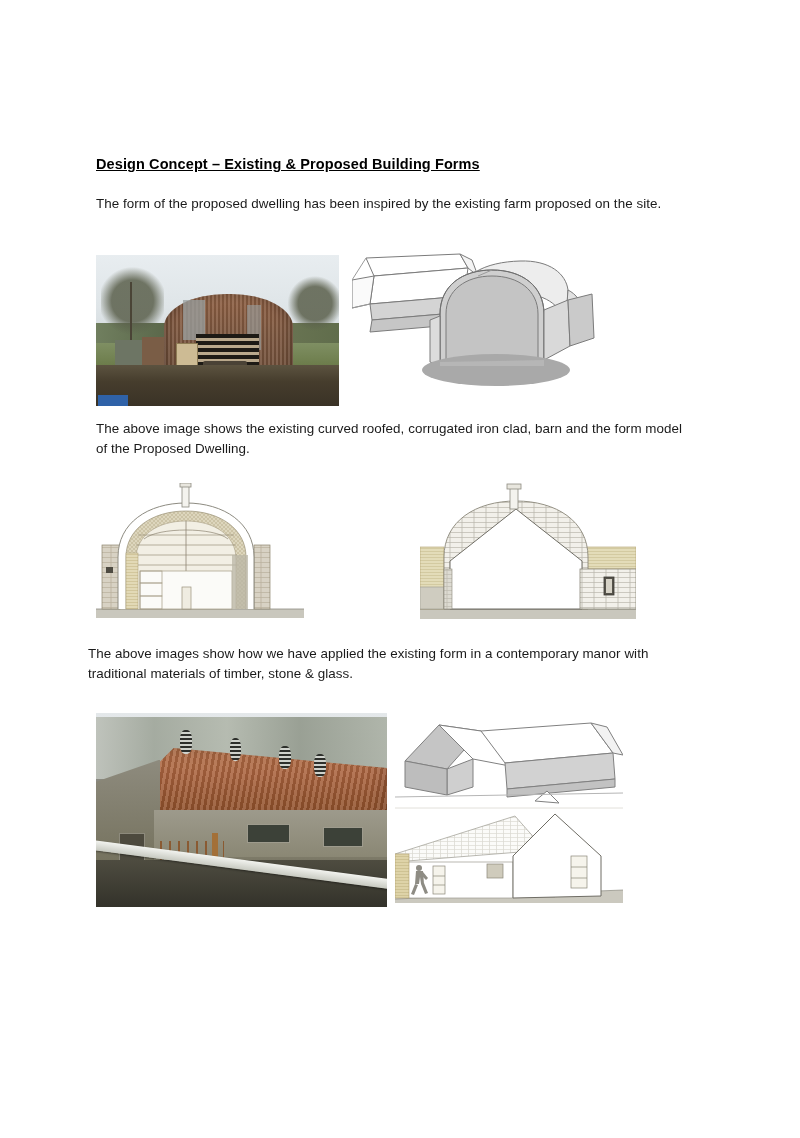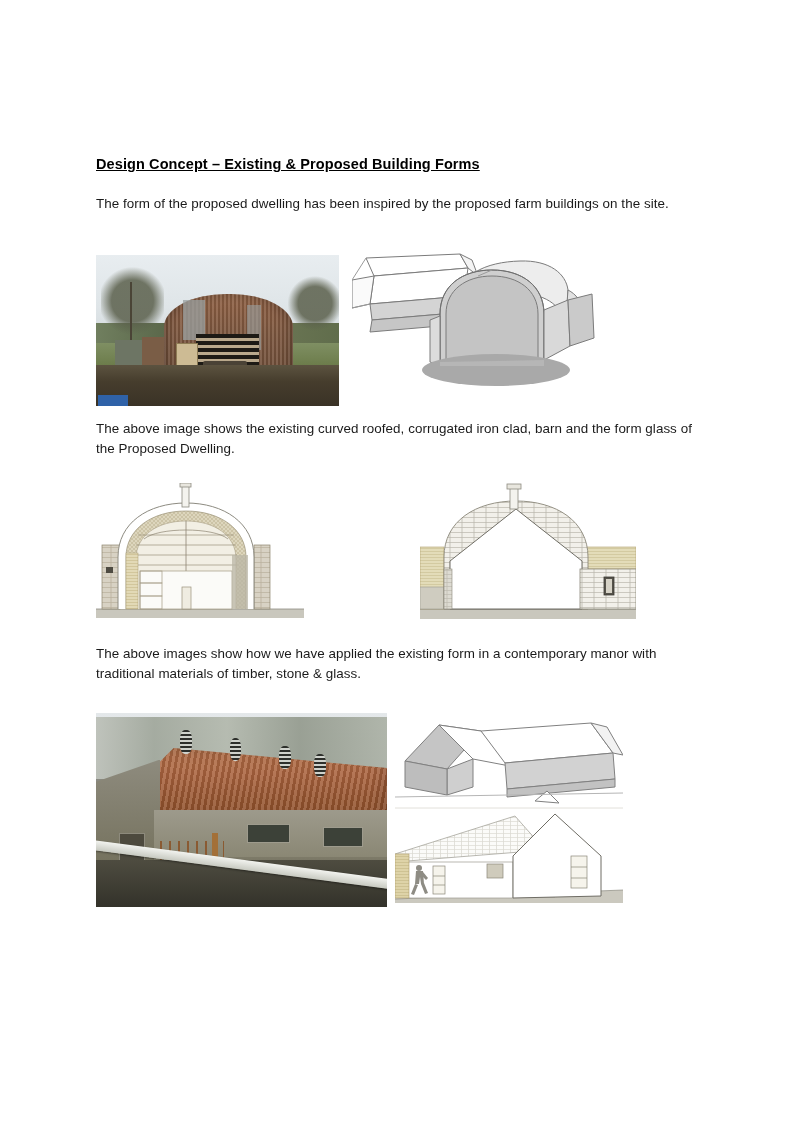--- a/index.html
+++ b/index.html
@@ -5,21 +5,21 @@
   html,body{margin:0;padding:0;background:#ffffff;}
   body{width:800px;height:1138px;position:relative;font-family:"Liberation Sans",sans-serif;-webkit-font-smoothing:antialiased;}
   .page{position:absolute;inset:0;background:#fff;overflow:hidden;padding-left:42px;}
 
   
   .heading{position:absolute;left:96px;top:156px;font-size:14.5px;font-weight:bold;color:#000;
            text-decoration:underline;letter-spacing:.1px;white-space:nowrap;}
   .para{position:absolute;color:#1a1a1a;font-size:13.4px;line-height:19.5px;letter-spacing:.05px;}
   #p1{left:96px;top:194px;width:600px;}
   #p2{left:96px;top:419px;width:600px;}
-  #p3{left:96px;top:644px;width:600px;}
+  #p3{left:88px;top:644px;width:600px;}
 
   
   .fig{position:absolute;overflow:hidden;}
 
   
   #photo-barn{left:96px;top:255px;width:243px;height:151px;background:#cfd4d6;}
   #photo-barn .sky{position:absolute;left:0;top:0;width:100%;height:62%;
       background:linear-gradient(#e8edf0 0%,#dfe5e8 55%,#d2d9dc 100%);}
   #photo-barn .field{position:absolute;left:0;top:58%;width:100%;height:22%;
       background:linear-gradient(#7f8f63,#63733f);}
@@ -96,21 +96,21 @@
 
   svg{display:block;}
 </style>
 </head>
 <body>
 
 <div class="page">
 
   <div class="heading">Design Concept – Existing &amp; Proposed Building Forms</div>
 
-  <div class="para" id="p1">The form of the proposed dwelling has been inspired by the proposed farm buildings on the site.</div>
+  <div class="para" id="p1">The form of the proposed dwelling has been inspired by the existing farm proposed on the site.</div>
 
   <div class="fig" id="photo-barn">
     <div class="sky"></div>
     <div class="treeline"></div>
     <div class="tree" style="left:2%;top:6%;width:26%;height:54%;"></div>
     <div class="trunk" style="left:14%;top:18%;height:48%;"></div>
     <div class="tree" style="left:78%;top:14%;width:24%;height:40%;"></div>
     <div class="field"></div>
     <div class="barn"></div>
     <div class="rust"></div>
@@ -153,21 +153,21 @@
         <ellipse cx="144" cy="120" rx="74" ry="16" fill="#a9a9a9" stroke="none"></ellipse>
         <path d="M88,116 L192,116 L192,110 L88,112 Z" fill="#b6b6b6" stroke="none"></path>
 
         <line x1="0" y1="30" x2="14" y2="8" stroke="#9a9a9a"></line>
         <line x1="0" y1="58" x2="18" y2="54" stroke="#9a9a9a"></line>
         <line x1="126" y1="26" x2="140" y2="20" stroke="#9a9a9a"></line>
       </g>
     </svg>
   </div>
 
-  <div class="para" id="p2">The above image shows the existing curved roofed, corrugated iron clad, barn and the form glass of the Proposed Dwelling.</div>
+  <div class="para" id="p2">The above image shows the existing curved roofed, corrugated iron clad, barn and the form model of the Proposed Dwelling.</div>
 
   <div class="fig" id="elev-front">
     <svg width="208" height="142" viewBox="0 0 208 142">
       <defs>
         <pattern id="stoneL" width="10" height="5" patternUnits="userSpaceOnUse">
           <rect width="10" height="5" fill="#d8d2c4"></rect>
           <path d="M0 4.6 H10 M5 0 V4.6" stroke="#a79c84" stroke-width=".5"></path>
         </pattern>
         <pattern id="timberH" width="4" height="3" patternUnits="userSpaceOnUse">
           <rect width="4" height="3" fill="#e2d9b6"></rect>

